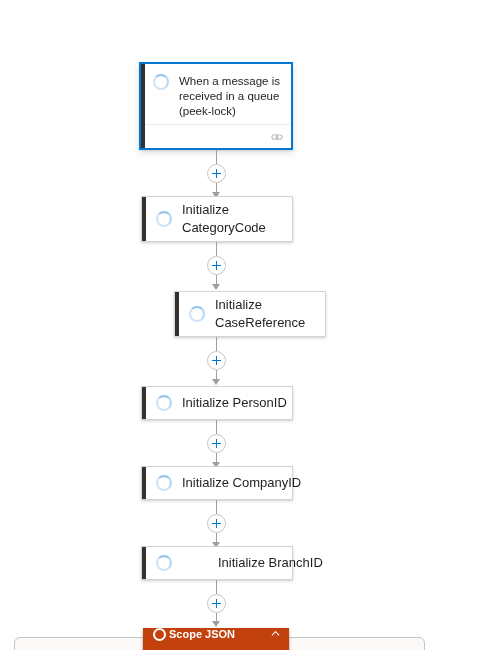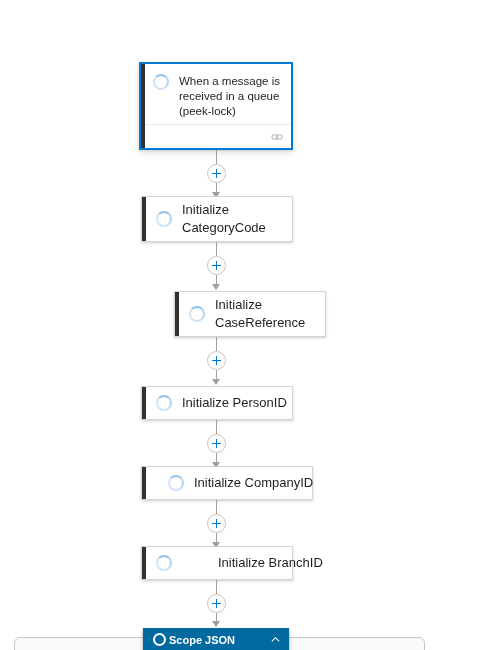--- a/index.html
+++ b/index.html
@@ -192,24 +192,24 @@
   .plus-btn .h { width: 9px; height: 1.4px; }
   .plus-btn .v { width: 1.4px; height: 9px; }
 
   
   .scope-header {
     position: absolute;
     left: 143px;
     top: 628px;
     width: 146px;
     height: 23px;
-    background: #0369a1;
+    background: #c2410c;
     color: #ffffff;
     display: flex;
-    align-items: center;
+    align-items: flex-start;
     box-sizing: border-box;
     padding: 0 8px 0 10px;
     box-shadow: 0 0.6px 1.8px rgba(0,0,0,0.22), 0 1.6px 3.6px rgba(0,0,0,0.22);
   }
   .scope-title {
     font-size: 11px;
     font-weight: bold;
     color: #ffffff;
     white-space: nowrap;
     flex: 1 1 auto;
@@ -292,21 +292,21 @@
     </div>
 
     <div class="conn" style="top:420px; height:14px;"></div>
     <div class="plus-btn" style="top:434px;">
       <span class="h"></span>
       <span class="v"></span>
     </div>
     <div class="conn" style="top:453px; height:11px;"></div>
     <div class="arrow-head" style="top:462px;"></div>
 
-    <div class="action-card" style="left:141px; top:466px; width:172px; height:34px;padding-left:12px;">
+    <div class="action-card" style="left:141px; top:466px; width:152px; height:34px;">
       <div class="action-strip"></div>
       <div class="action-inner">
         <div class="ring-icon"></div>
         <div class="node-label" style="white-space:nowrap;">Initialize CompanyID</div>
       </div>
     </div>
 
     <div class="conn" style="top:500px; height:14px;"></div>
     <div class="plus-btn" style="top:514px;">
       <span class="h"></span>

